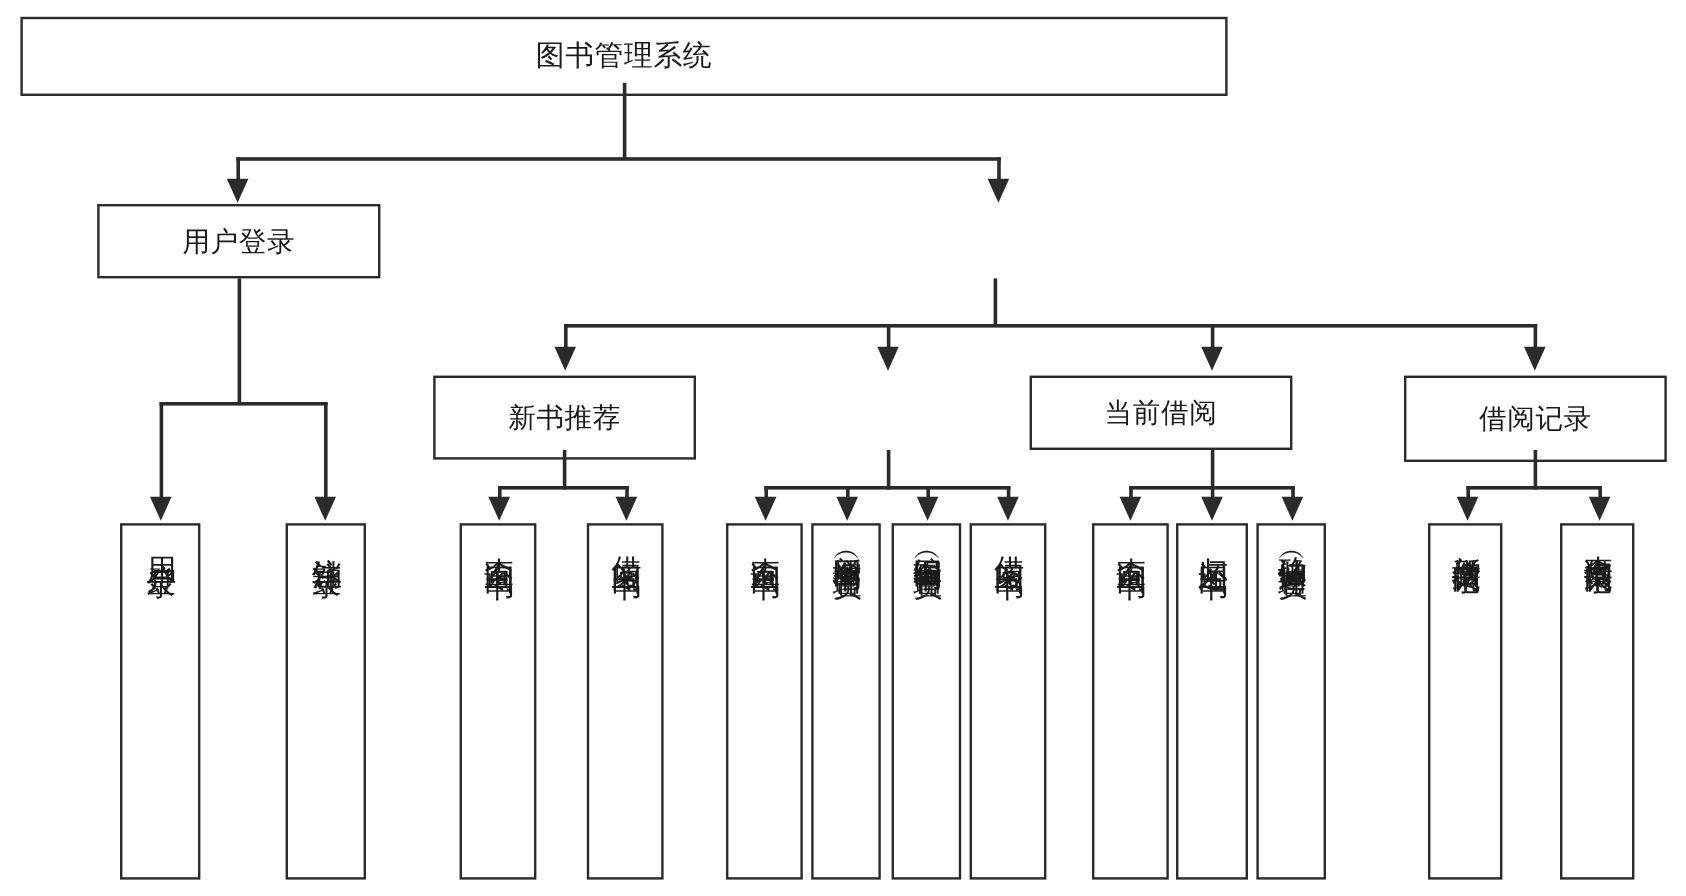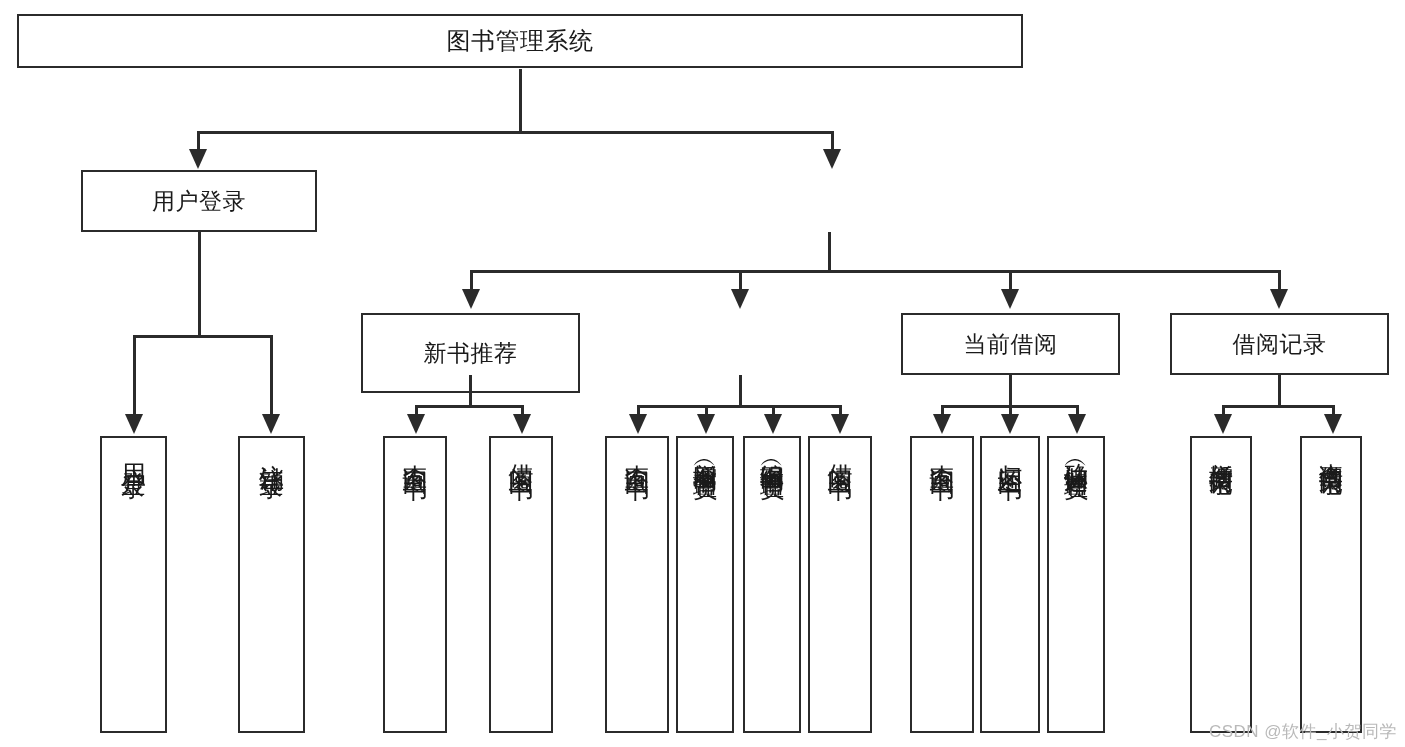--- a/index.html
+++ b/index.html
@@ -81,21 +81,21 @@
     color: #b9b9b9;
     white-space: nowrap;
     letter-spacing: 0.5px;
   }
 </style>
 </head>
 <body>
 
 <div id="canvas">
 
-  <div class="node h h-root" style="left:17px; top:14px; width:1006px; height:54px;">
+  <div class="node h h-root" style="left:17px; top:14px; width:1006px; height:66px;">
     <span class="label">图书管理系统</span>
   </div>
 
   <div class="vline" style="left:519px; top:69px; height:64px;"></div>
   <div class="hline" style="left:197px; top:131px; width:637px;"></div>
   <div class="vline" style="left:197px; top:131px; height:20px;"></div>
   <div class="vline" style="left:831px; top:131px; height:20px;"></div>
   <div class="arrow" style="left:189px; top:149px;"></div>
   <div class="arrow" style="left:823px; top:149px;"></div>
 
@@ -115,27 +115,27 @@
   <div class="hline" style="left:470px; top:270px; width:811px;"></div>
   <div class="vline" style="left:470px; top:270px; height:20px;"></div>
   <div class="vline" style="left:739px; top:270px; height:20px;"></div>
   <div class="vline" style="left:1009px; top:270px; height:20px;"></div>
   <div class="vline" style="left:1278px; top:270px; height:20px;"></div>
   <div class="arrow" style="left:462px; top:289px;"></div>
   <div class="arrow" style="left:731px; top:289px;"></div>
   <div class="arrow" style="left:1001px; top:289px;"></div>
   <div class="arrow" style="left:1270px; top:289px;"></div>
 
-  <div class="node h" style="left:361px; top:313px; width:219px; height:80px;align-items:center;">
+  <div class="node h" style="left:361px; top:313px; width:219px; height:70px;align-items:center;">
     <span class="label">新书推荐</span>
   </div>
-  <div class="node h" style="left:901px; top:313px; width:219px; height:62px;">
+  <div class="node h" style="left:858px; top:313px; width:219px; height:62px;">
     <span class="label">当前借阅</span>
   </div>
-  <div class="node h" style="left:1170px; top:313px; width:219px; height:62px;">
+  <div class="node h" style="left:1170px; top:313px; width:219px; height:72px;">
     <span class="label">借阅记录</span>
   </div>
 
   <div class="vline" style="left:469px; top:375px; height:33px;"></div>
   <div class="hline" style="left:415px; top:405px; width:109px;"></div>
   <div class="vline" style="left:415px; top:405px; height:12px;"></div>
   <div class="vline" style="left:521px; top:405px; height:12px;"></div>
   <div class="arrow" style="left:407px; top:414px;"></div>
   <div class="arrow" style="left:513px; top:414px;"></div>
 
@@ -203,15 +203,14 @@
     <span class="label">确认归还（管理员）</span>
   </div>
 
   <div class="node v tall" style="left:1190px; top:436px; width:62px; height:297px;">
     <span class="label">新增借阅记录</span>
   </div>
   <div class="node v tall" style="left:1300px; top:436px; width:62px; height:297px;">
     <span class="label">查询借阅记录</span>
   </div>
 
-  <div id="watermark">CSDN @软件_小贺同学</div>
 
 </div>
 
 </body></html>

